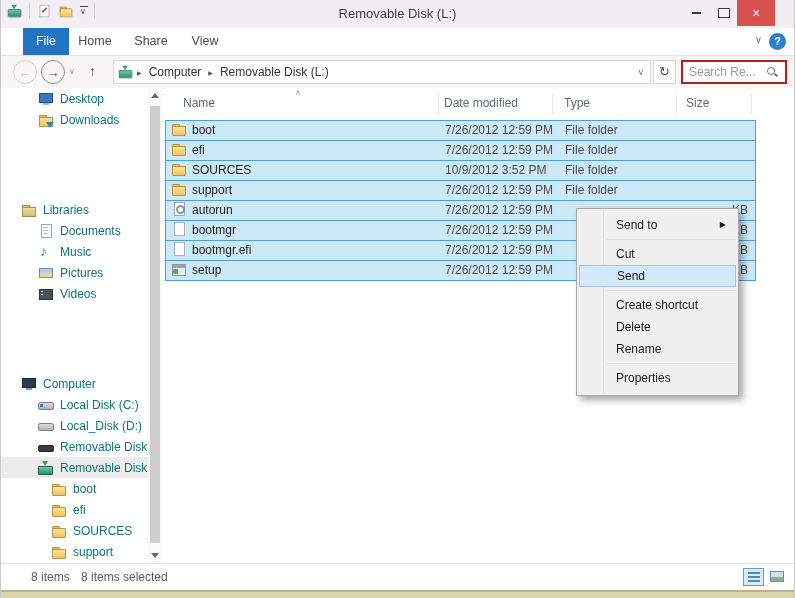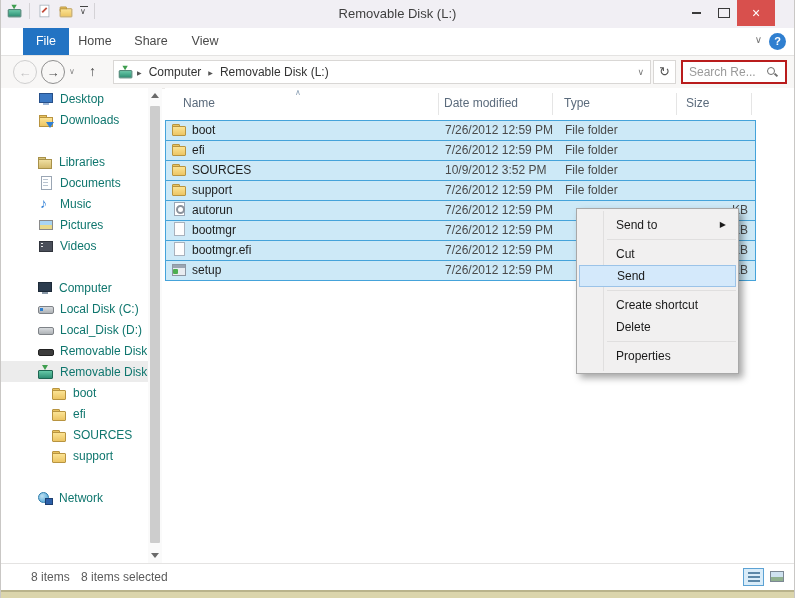--- a/index.html
+++ b/index.html
@@ -42,21 +42,21 @@
   .crumb-sep{font-size:6px;color:#555;padding:0 3px;}
   .addr-dd{margin-left:auto;font-size:9px;color:#777;padding-right:2px;}
   .refreshbox{position:absolute;left:652px;top:4px;width:23px;height:24px;background:#fff;border:1px solid #d9d7d5;
     box-sizing:border-box;text-align:center;line-height:22px;font-size:13px;color:#555;}
   .searchbox{position:absolute;left:680px;top:4px;width:106px;height:24px;background:#fff;border:2px solid #b91c1c;
     box-sizing:border-box;display:flex;align-items:center;padding:0 6px;}
   .search-ph{font-size:12px;color:#9a9a9a;flex:1;overflow:hidden;white-space:nowrap;}
   
   .sidebar{position:absolute;left:0;top:88px;width:147px;bottom:35px;background:#fff;overflow:hidden;}
   .sb-item{height:21px;display:flex;align-items:center;gap:6px;font-size:12px;color:#0f766e;white-space:nowrap;overflow:hidden;}
-  .lv1{padding-left:36px;} .lv2{padding-left:37px;} .lv3{padding-left:50px;}
+  .lv1{padding-left:20px;margin-top:48px;} .lv2{padding-left:37px;} .lv3{padding-left:50px;}
   .sb-item.sel{background:#ececec;}
   .sb-gap{height:21px;}
   .sb-scroll{position:absolute;left:147px;top:88px;width:14px;bottom:35px;background:#fafafa;}
   .sb-arrow{position:absolute;left:0;width:14px;height:15px;display:flex;align-items:center;justify-content:center;}
   .tri-up{width:0;height:0;border-left:4px solid transparent;border-right:4px solid transparent;border-bottom:5px solid #6a6a6a;}
   .tri-down{width:0;height:0;border-left:4px solid transparent;border-right:4px solid transparent;border-top:5px solid #6a6a6a;}
   .sb-thumb{position:absolute;left:2px;top:18px;bottom:20px;width:10px;background:#cdcdcd;border-radius:1px;}
   
   .fl-header{position:absolute;left:164px;top:88px;right:0;height:32px;background:#fff;}
   .col-label{position:absolute;top:8px;font-size:12px;color:#5b6b7c;}
@@ -354,20 +354,21 @@
 
   <div class="cmenu">
     <div class="gutterline"></div>
     <div class="mi"><span>Send to</span><span class="subarrow">▶</span></div>
     <div class="msep"></div>
     <div class="mi"><span>Cut</span></div>
     <div class="mi hl"><span>Send</span></div>
     <div class="msep"></div>
     <div class="mi"><span>Create shortcut</span></div>
     <div class="mi"><span>Delete</span></div>
+    <div class="mi"><span>Rename</span></div>
     <div class="msep"></div>
     <div class="mi"><span>Properties</span></div>
   </div>
 
   <div class="statusbar">
     <span class="st-text st-total">8 items</span>
     <span class="st-text st-sel">8 items selected</span>
     <span class="viewbtn btn-details">
         <i></i>
       </span>

